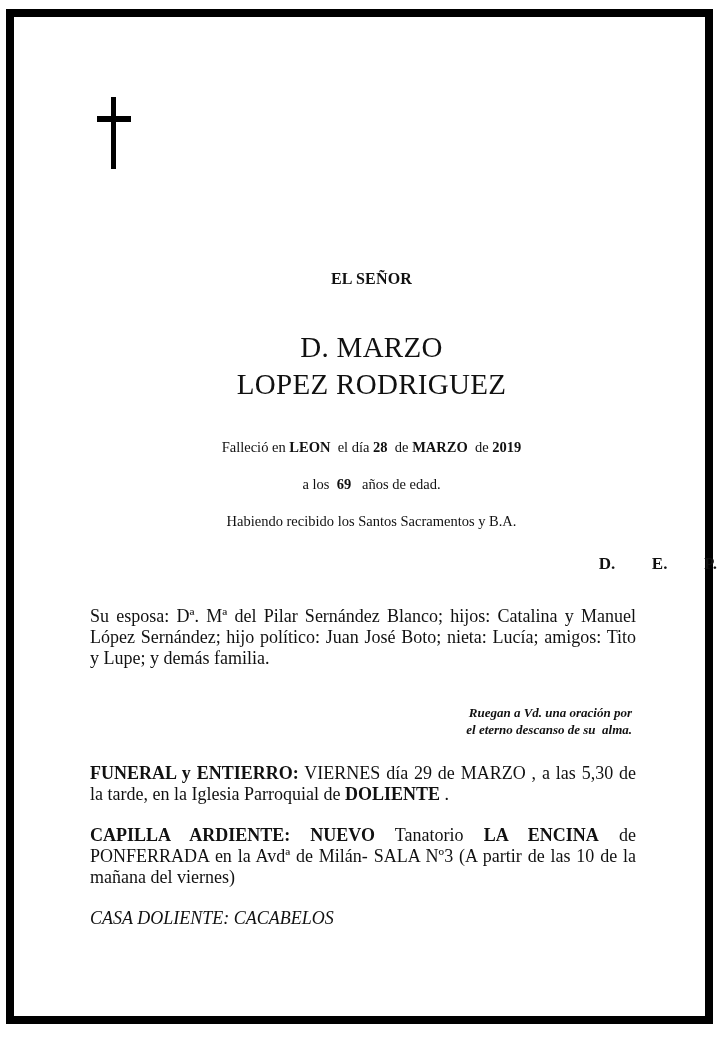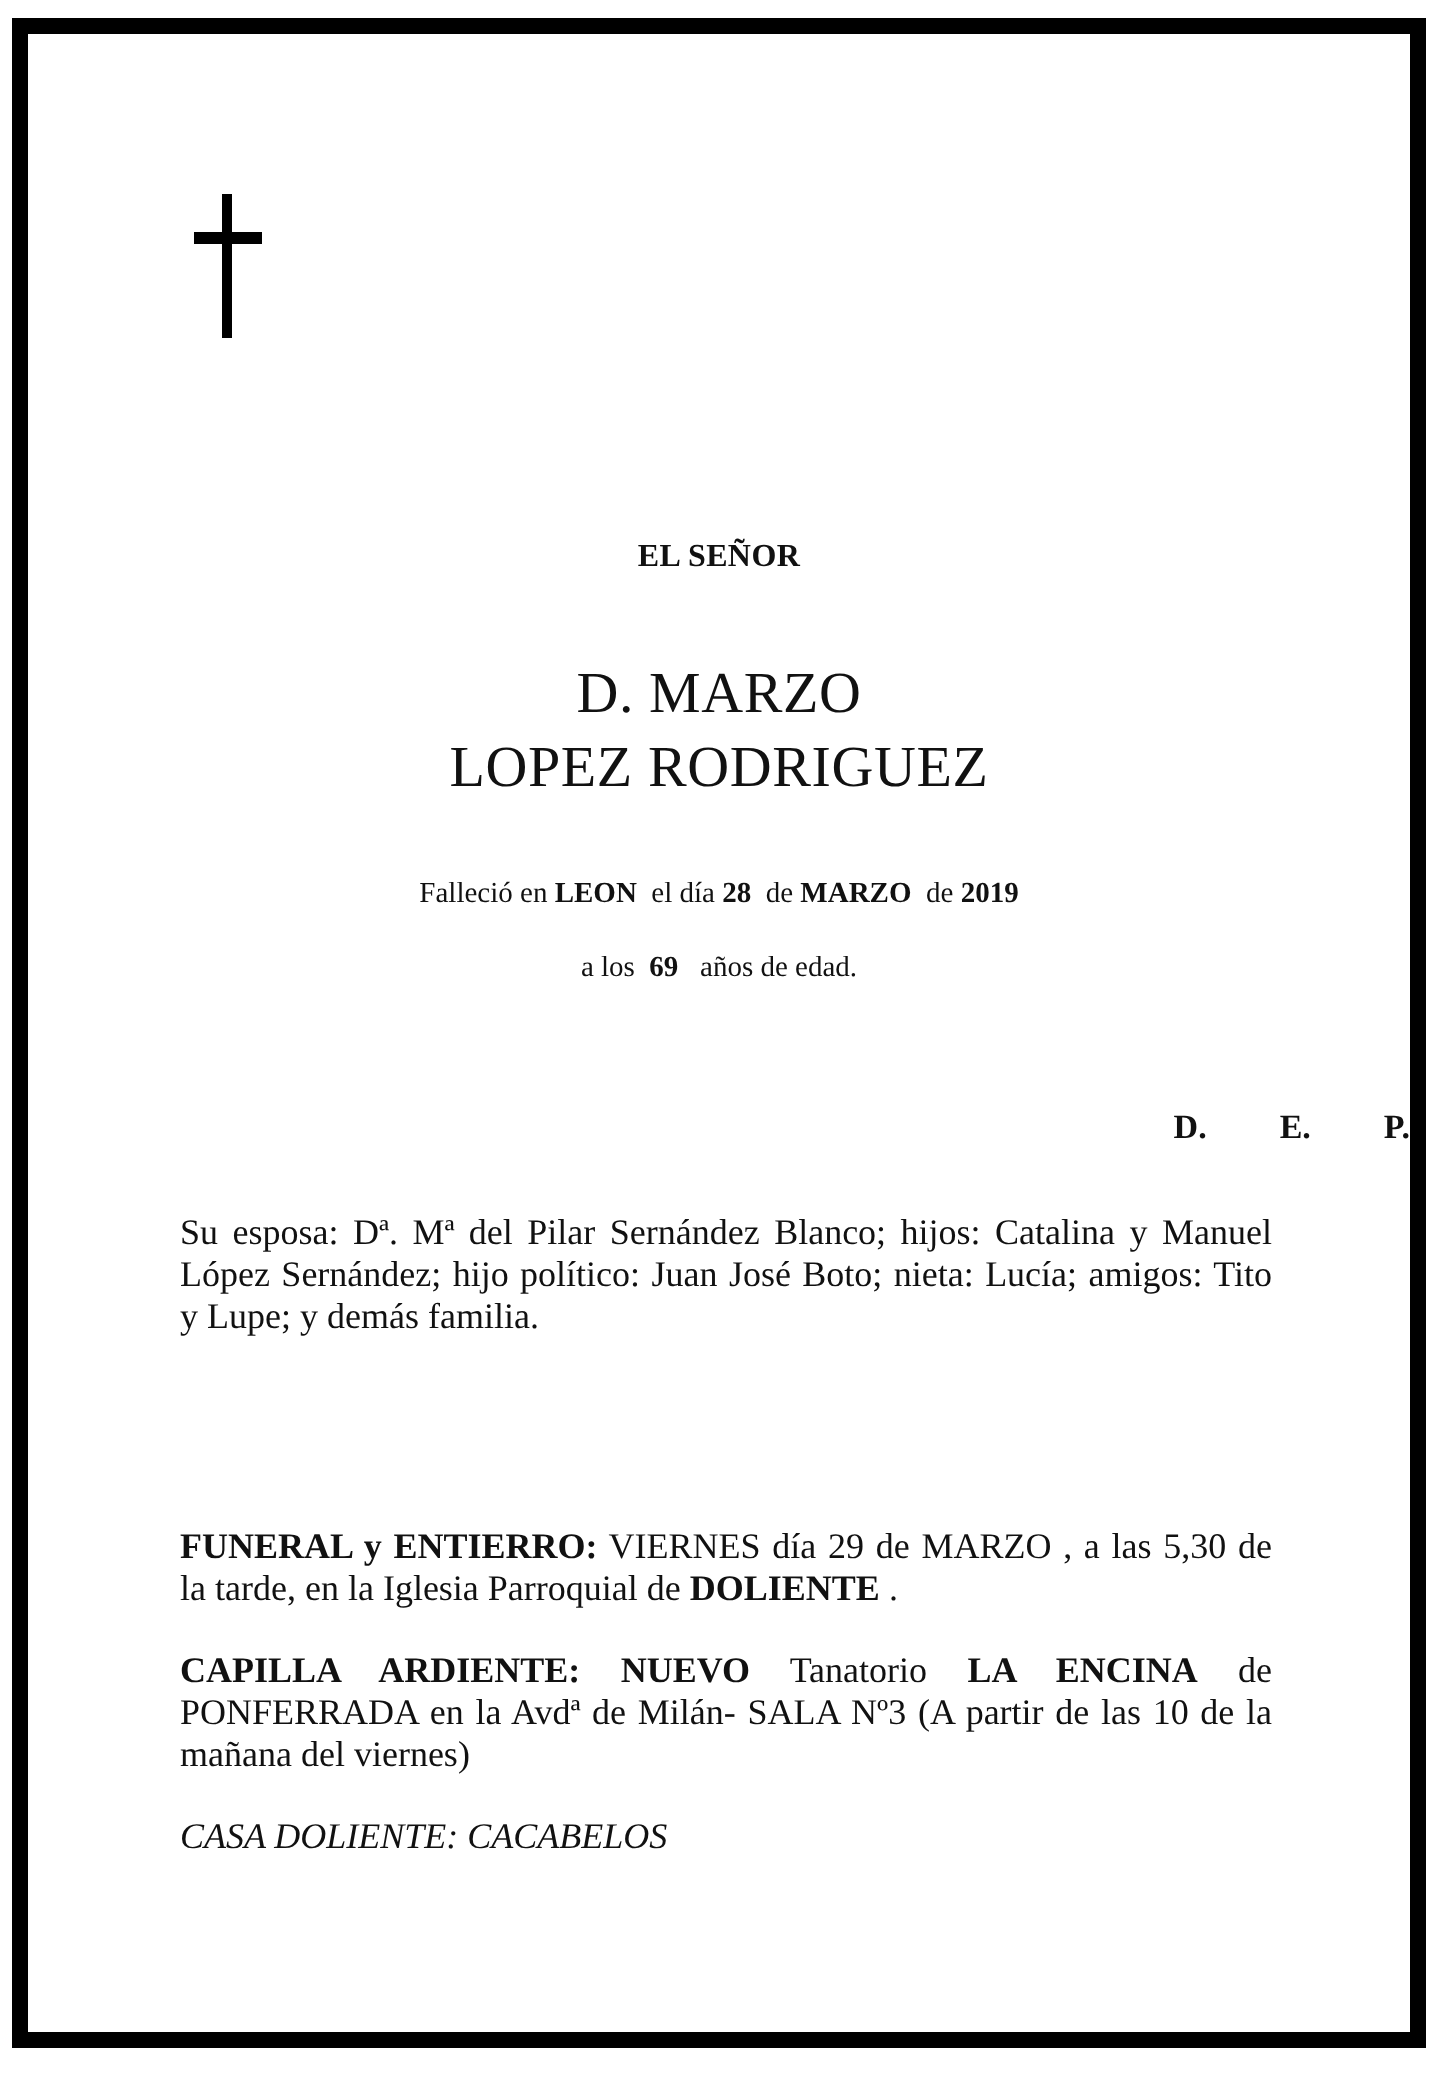--- a/index.html
+++ b/index.html
@@ -45,20 +45,21 @@
     top: 19px;
     width: 34px;
     height: 6px;
     background: #000;
   }
   .center-block {
     position: absolute;
     left: 0;
     width: 691px;
     text-align: center;
+    padding-left: 12px;
   }
   .title {
     top: 253px;
     font-size: 16px;
     font-weight: bold;
     letter-spacing: 0.2px;
   }
   .name {
     top: 312px;
     font-size: 29px;
@@ -128,25 +129,30 @@
 
   <div class="center-block name">
     <div>D. MARZO</div>
     <div>LOPEZ RODRIGUEZ</div>
   </div>
 
   <div class="center-block death sp"><span>Falleció en </span><span class="b">LEON</span><span>  el día </span><span class="b">28</span><span>  de </span><span class="b">MARZO</span><span>  de </span><span class="b">2019</span></div>
 
   <div class="center-block age sp"><span>a los  </span><span class="b">69</span><span>   años de edad.</span></div>
 
+  <div class="center-block sacr">Habiendo recibido los Santos Sacramentos y B.A.</div>
 
   <div class="center-block dep sp">D.  E.  P.</div>
 
   <div class="body-text family">Su esposa: Dª. Mª del Pilar Sernández Blanco; hijos: Catalina y Manuel López Sernández; hijo político: Juan José Boto; nieta: Lucía; amigos: Tito y Lupe; y demás familia.</div>
 
+  <div class="prayer">
+    <div>Ruegan a Vd. una oración por</div>
+    <div class="sp">el eterno descanso de su  alma.</div>
+  </div>
 
   <div class="body-text funeral"><span class="b">FUNERAL y ENTIERRO:</span><span> VIERNES  día 29  de MARZO , a las 5,30 de la tarde, en la Iglesia Parroquial de  </span><span class="b">DOLIENTE</span><span> .</span></div>
 
   <div class="body-text capilla"><span class="b">CAPILLA ARDIENTE:</span> <span class="b">NUEVO</span><span> Tanatorio </span><span class="b">LA ENCINA</span><span> de PONFERRADA en la Avdª de Milán- SALA Nº3 (A partir de las 10 de la mañana del viernes)</span></div>
 
   <div class="body-text casa">CASA DOLIENTE: CACABELOS</div>
 
 </div>
 
 </body></html>

